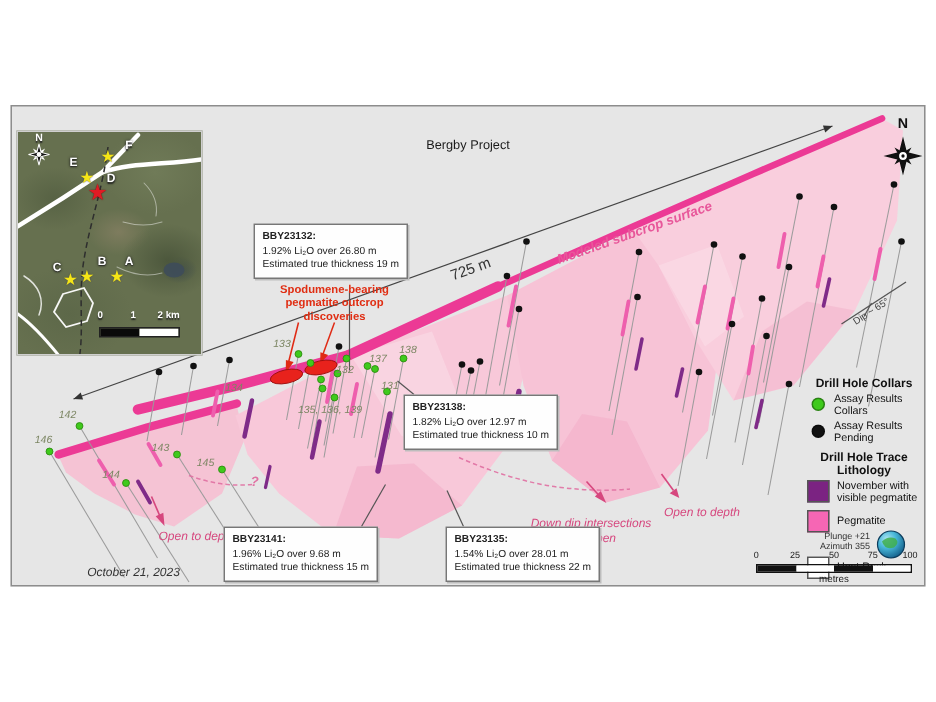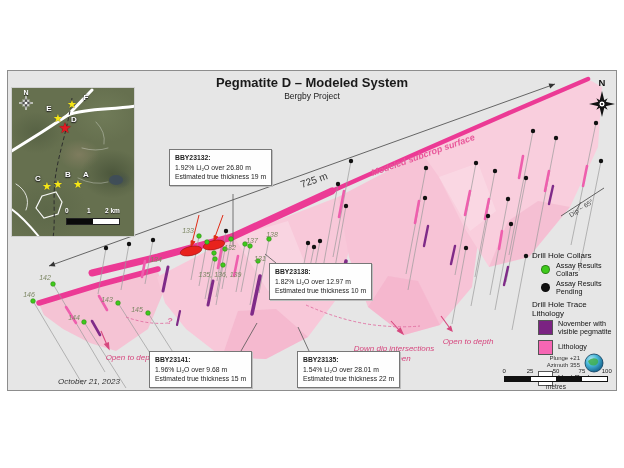--- a/index.html
+++ b/index.html
@@ -18,21 +18,21 @@
   .openr{left:460px;top:266px;transform:translateX(-50%);}
   .ddip{left:386px;top:273px;transform:translateX(-50%);text-align:center;line-height:1.25;}
   .qmark{left:159px;top:245px;font-size:9px;font-weight:bold;font-style:italic;color:#e070a2;}
   .hole{transform:translate(-50%,-50%);font-size:7px;font-style:italic;color:#7c8663;}
   .date{left:81px;top:306px;transform:translateX(-50%);font-size:8px;font-style:italic;color:#333;}
   .northN{left:594px;top:6px;transform:translateX(-50%);font-size:9.5px;font-weight:bold;color:#111;}
   .callout{position:absolute;z-index:3;background:#fefefe;border:1px solid #777;box-shadow:1px 1px 0 #bdbdbd;padding:3px 5px;font-size:6.8px;line-height:1.4;color:#222;white-space:nowrap;}
   .callout .hd{font-weight:bold;}
   
   .legend{position:absolute;left:524px;top:180px;width:88px;z-index:2;font-size:7.2px;color:#111;}
-  .lg-h{font-weight:normal;font-size:8px;text-align:left;margin-bottom:2px;}
+  .lg-h{font-weight:bold;font-size:8px;text-align:center;margin-bottom:2px;}
   .lg-row{display:flex;align-items:center;margin:2px 0;}
   .lg-dot{width:7px;height:7px;border-radius:50%;margin:0 6px 0 9px;flex:none;border:1px solid rgba(0,0,0,.35);}
   .lg-sw{width:13px;height:13px;border:1px solid #555;margin:0 5px 0 6px;flex:none;}
   .lg-txt{line-height:1.1;}
   
   .sbar{position:absolute;left:494px;top:297px;width:108px;z-index:2;color:#222;}
   .sbar .ticks{position:relative;height:7px;font-size:6px;}
   .sbar .ticks span{position:absolute;transform:translateX(-50%);}
   .sbar .bar{margin:1px 2px 0 2px;height:4px;border:1px solid #111;display:flex;}
   .sbar .bar i{flex:1;}
@@ -259,26 +259,30 @@
       <circle r="3.1" fill="#fff" stroke="#111" stroke-width="1"></circle>
       <circle r="1.1" fill="#111"></circle>
     </g>
 
     <g transform="translate(586,292)">
       <circle r="9" fill="url(#globe)" stroke="#0c3c5c" stroke-width="0.8"></circle>
       <path d="M-6,-2 q4,-4 9,-2 q3,3 -1,6 q-6,2 -8,-4" fill="#3fae4e" opacity="0.85"></path>
     </g>
   </svg>
 
-  <div class="lbl ttl">Pegmatite D – Modeled System</div>
   <div class="lbl sub">Bergby Project</div>
   <div class="lbl northN">N</div>
   <div class="lbl meas">725 m</div>
   <div class="lbl subcrop">Modeled subcrop surface</div>
   <div class="lbl dip">Dip ~ 65°</div>
+  <div class="lbl redtxt">
+    <div>Spodumene-bearing</div>
+    <div>pegmatite outcrop</div>
+    <div>discoveries</div>
+  </div>
   <div class="lbl pinktxt openl">Open to depth</div>
   <div class="lbl pinktxt openr">Open to depth</div>
   <div class="lbl pinktxt ddip">
     <div>Down dip intersections</div>
     <div>and open</div>
   </div>
   <div class="lbl qmark">?</div>
   <div class="lbl date">October 21, 2023</div>
 
   <div class="lbl hole" style="left:180px;top:159px;">133</div>
@@ -334,21 +338,21 @@
     <div class="lg-h" style="margin-top:4px;">Drill Hole Trace Lithology</div>
     <div class="lg-row">
       <span class="lg-sw" style="background: rgb(123, 35, 130);"></span>
       <span class="lg-txt">
         <span>November with</span><br>
         <span>visible pegmatite</span>
       </span>
     </div>
     <div class="lg-row" style="margin-top:4px;">
       <span class="lg-sw" style="background: rgb(246, 102, 180);"></span>
-      <span class="lg-txt">Lithology</span>
+      <span class="lg-txt">Pegmatite</span>
     </div>
     <div class="lg-row" style="margin-top:16px;">
       <span class="lg-sw" style="background: rgb(255, 255, 255);"></span>
       <span class="lg-txt">Host Rock</span>
     </div>
   </div>
 
   <div class="vinfo">
     <div>Plunge +21</div>
     <div>Azimuth 355</div>

